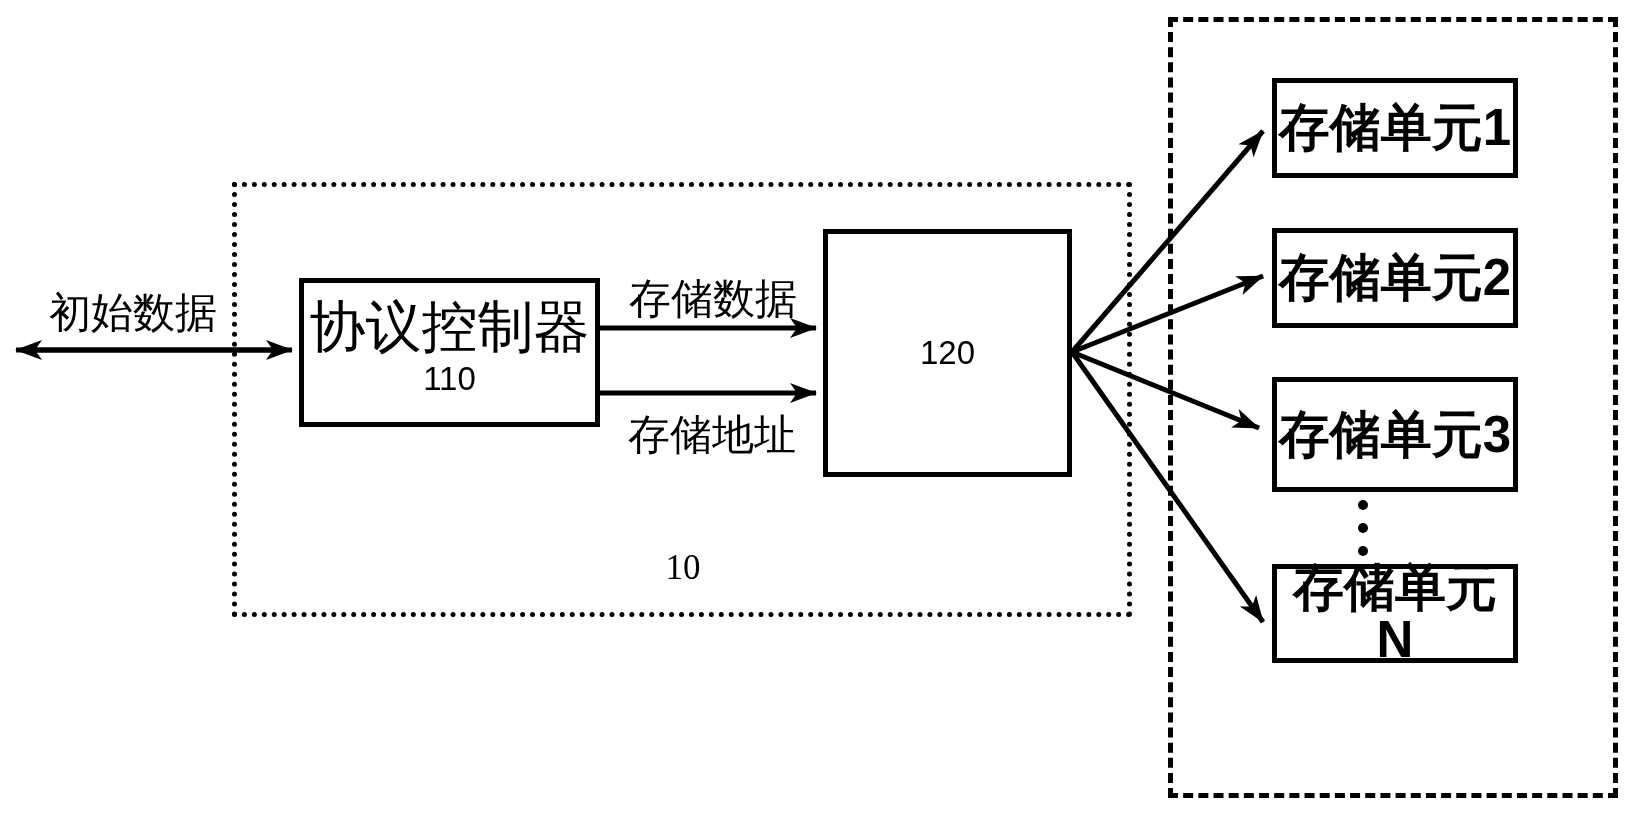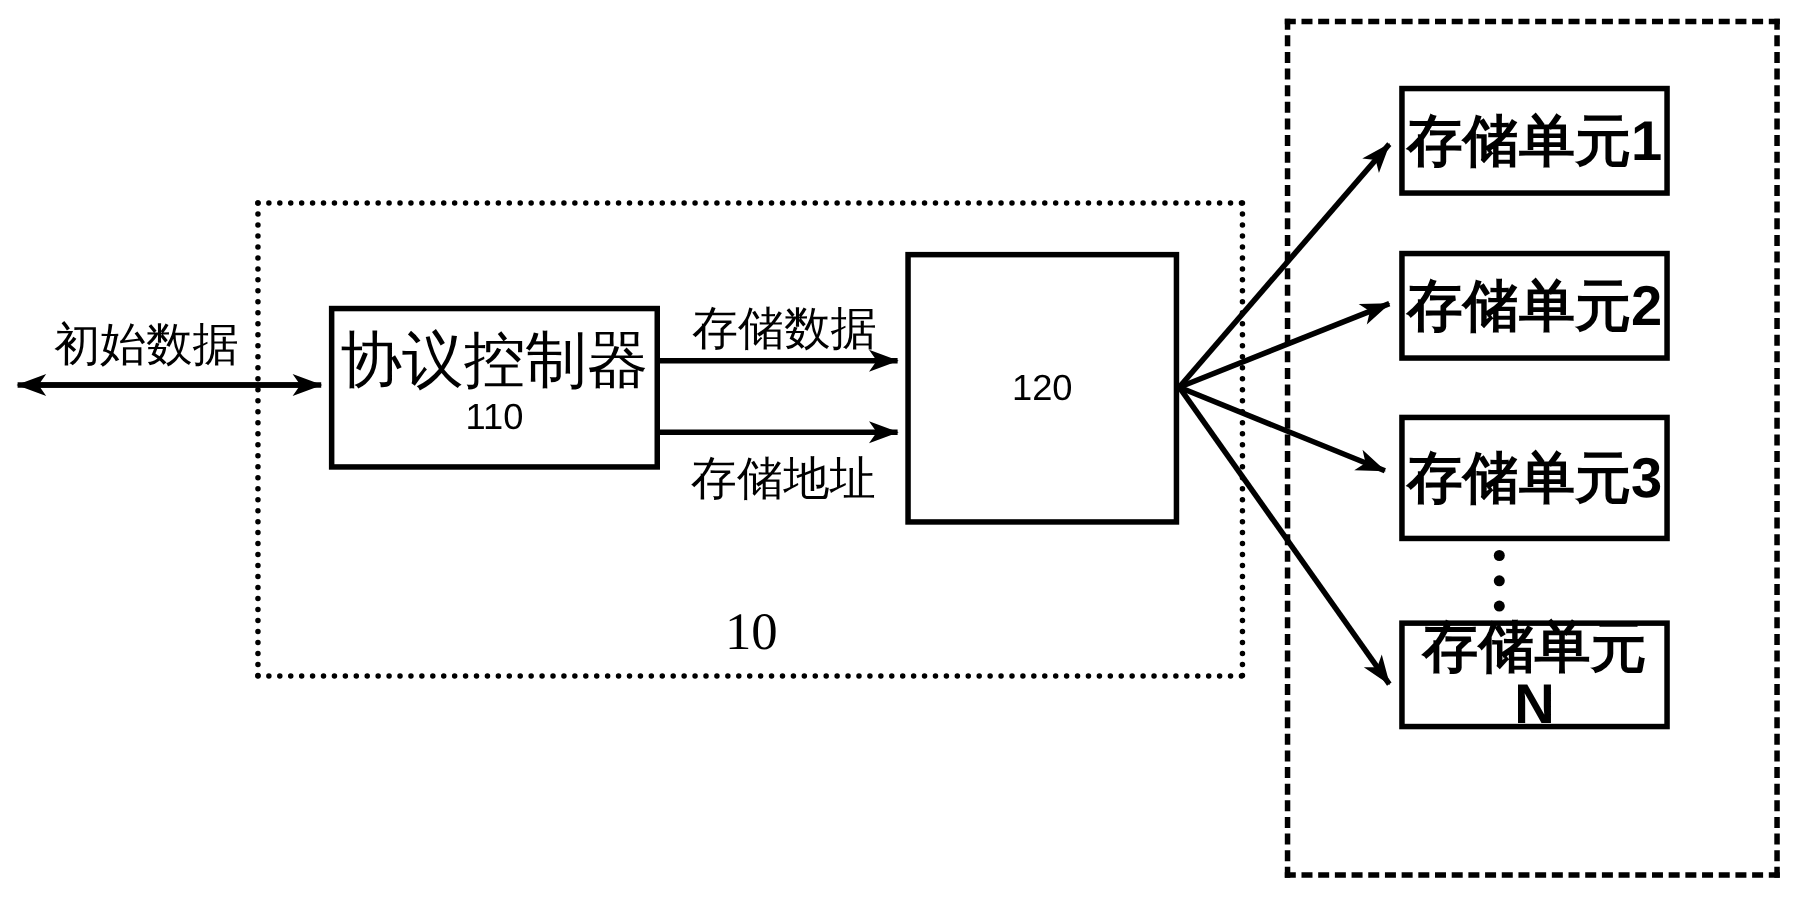--- a/index.html
+++ b/index.html
@@ -59,21 +59,21 @@
   
   #controller  { left: 299px; top: 278px; width: 301px; height: 149px; }
   
   #distributor { left: 823px; top: 229px; width: 249px; height: 248px; }
 
   
   #system-frame { left: 232px; top: 182px; width: 900px; height: 435px; }
   #system-label {
     left: 633px; top: 550px; width: 100px;
     font-family: "Liberation Serif", serif;
-    font-size: 48px;
+    font-size: 35px;
   }
 
   
   #group-frame { left: 1168px; top: 17px; width: 450px; height: 781px; }
   #group-label { left: 1190px; top: 735px; width: 420px; }
 
   
   .unit { left: 1272px; width: 246px; height: 100px; }
   #unit1 { top: 78px; }
   #unit2 { top: 228px; }

